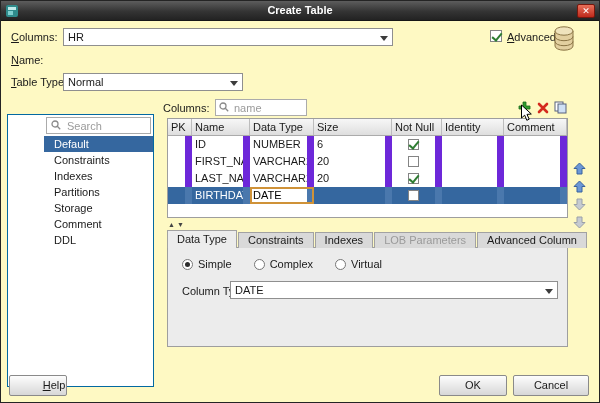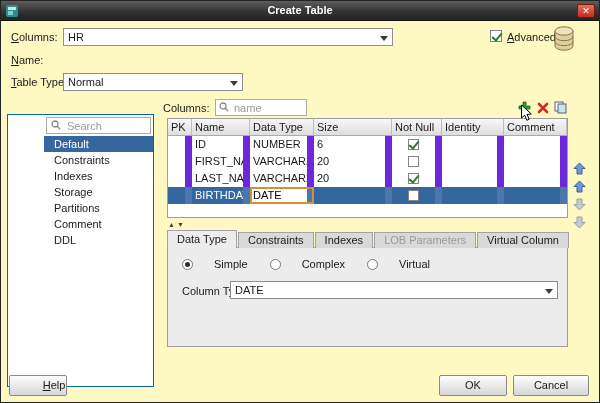--- a/index.html
+++ b/index.html
@@ -84,21 +84,21 @@
   
   .tabs { position:absolute; left:166px; top:229px; height:18px; display:flex;
     align-items:flex-end; z-index:2; }
   .tab { height:16px; line-height:15px; padding:0 9px; margin-right:1px;
     background:#d9d9d9; border:1px solid #a2a2a2; border-bottom:none; cursor:default; white-space:nowrap; }
   .tab.active { height:18px; line-height:17px; background:#ececec; font-weight:normal; }
   .tab.disabled { color:#9a9a9a; }
   .tab-panel { position:absolute; left:166px; top:246px; width:401px; height:100px;
     background:#ececec; border:1px solid #9e9e9e; }
   .radio-group { position:absolute; left:14px; top:10px; display:flex; gap:22px; }
-  .radio-wrap { display:flex; align-items:center; gap:21px; }
+  .radio-wrap { display:flex; align-items:center; gap:5px; }
   .radio { width:11px; height:11px; border-radius:50%; background:#fff;
     border:1px solid #777; position:relative; display:inline-block; }
   .radio.selected::after { content:""; position:absolute; left:2px; top:2px;
     width:5px; height:5px; border-radius:50%; background:#2d2d2d; }
   .coltype-label { position:absolute; left:14px; top:37px; }
   .tab-panel .combo { left:62px; top:33px; width:328px; }
   
   .btn { position:absolute; height:21px; background:linear-gradient(#fdfdfd,#d7d7d7);
     border:1px solid #8a8a8a; border-radius:2px; text-align:center; line-height:19px; cursor:default; }
   .btn-help { left:8px; top:374px; width:58px;padding-left:32px; }
@@ -155,22 +155,22 @@
             <circle cx="4" cy="4" r="3" fill="none" stroke="#8a8a8a" stroke-width="1.3"></circle>
             <line x1="6.3" y1="6.3" x2="9.2" y2="9.2" stroke="#8a8a8a" stroke-width="1.3"></line>
           </svg>
       </span>
       <input placeholder="Search" style="">
     </div>
     <div>
         <div class="tree-item selected">Default</div>
         <div class="tree-item">Constraints</div>
         <div class="tree-item">Indexes</div>
+        <div class="tree-item">Partitions</div>
         <div class="tree-item">Storage</div>
-        <div class="tree-item">Partitions</div>
         <div class="tree-item">Comment</div>
         <div class="tree-item">DDL</div>
       </div>
   </div>
 
   <span class="columns-label">Columns:</span>
   <div class="filter-box">
     <span>
       <svg width="10" height="10" viewBox="0 0 10 10">
           <circle cx="4" cy="4" r="3" fill="none" stroke="#8a8a8a" stroke-width="1.3"></circle>
@@ -288,21 +288,21 @@
   <div class="splitter">
     <span>▲</span>
     <span>▼</span>
   </div>
 
   <div class="tabs">
       <div class="tab active">Data Type</div>
       <div class="tab">Constraints</div>
       <div class="tab">Indexes</div>
       <div class="tab disabled">LOB Parameters</div>
-      <div class="tab">Virtual Column</div>
+      <div class="tab">Advanced Column</div>
     </div>
   <div class="tab-panel">
     <div class="radio-group">
         <label class="radio-wrap">
           <span class="radio selected"></span>
           <span>Simple</span>
         </label>
         <label class="radio-wrap">
           <span class="radio"></span>
           <span>Complex</span>

